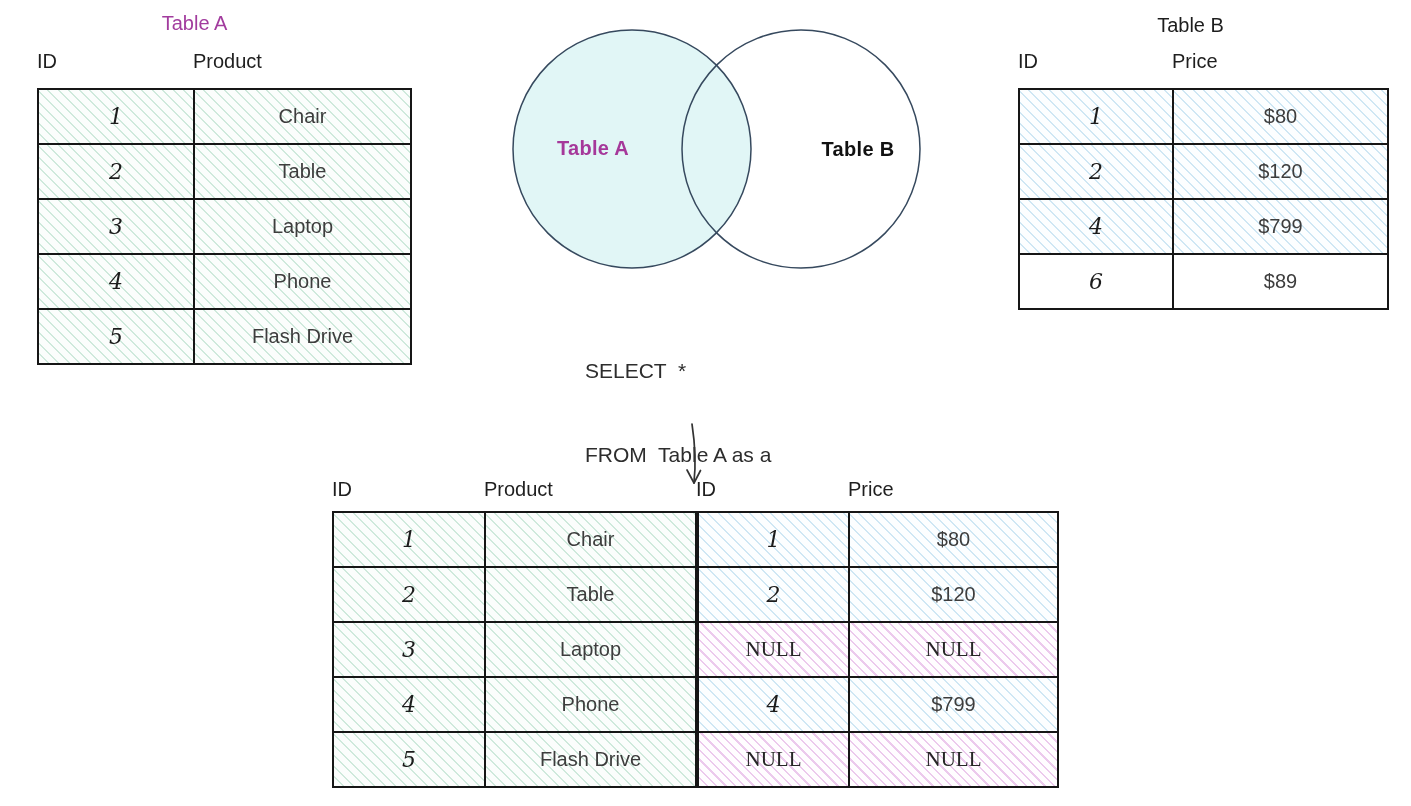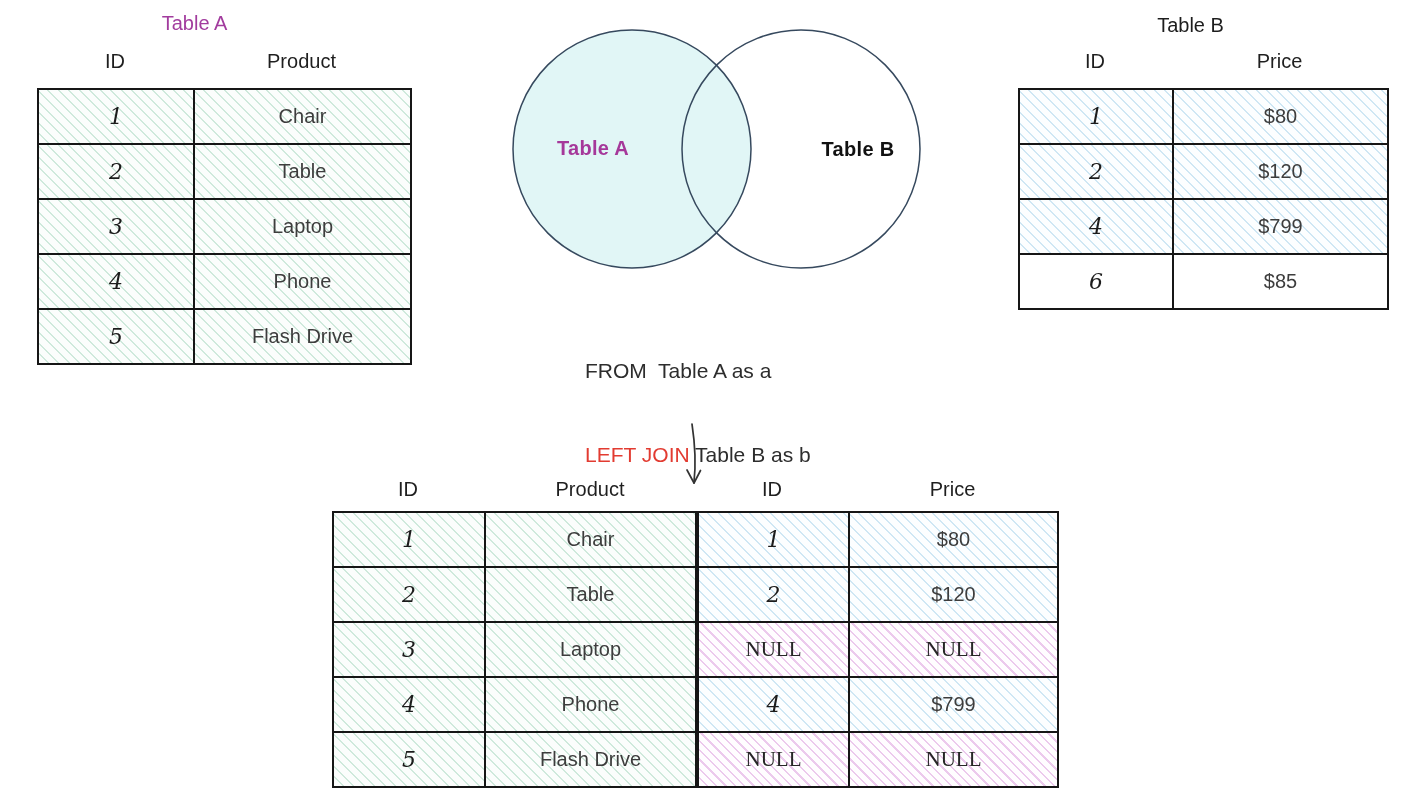--- a/index.html
+++ b/index.html
@@ -31,21 +31,21 @@
   #table-a tr:nth-child(1) td, #table-a tr:nth-child(4) td,
   #table-b tr:nth-child(1) td, #table-b tr:nth-child(2) td,
   #result-table tr:nth-child(1) td { border-bottom-style:dashed; }
 
   
   #result-table td.seam { border-left-width:4px; }
 
   
   .tbl-title { position:absolute; font-size:20px; color:#1d1d1d; text-align:center; }
   .col-headers { position:absolute; display:flex; font-size:20px; color:#1f1f1f; }
-  .col-headers span { display:block; text-align:center; }
+  .col-headers span { display:block; }
 
   
   .venn-svg { position:absolute; left:488px; top:8px; }
   .venn-circle { stroke:#36495e; stroke-width:1.5; }
   .venn-circle.b { fill:none; }
   .venn-label { position:absolute; font-weight:800; font-size:20px; letter-spacing:0.3px; }
   .venn-label.a { left:548px; top:137px; width:90px; text-align:center; color:#a5389a; }
   .venn-label.b { left:812px; top:138px; width:92px; text-align:center; color:#111111; }
 
   
@@ -125,26 +125,27 @@
     <tr>
       <td class="hb"><span class="hand">2</span></td>
       <td class="hb"><span class="cellTxt">$120</span></td>
     </tr>
     <tr>
       <td class="hb"><span class="hand">4</span></td>
       <td class="hb"><span class="cellTxt">$799</span></td>
     </tr>
     <tr>
       <td class="hw"><span class="hand">6</span></td>
-      <td class="hw"><span class="cellTxt">$85</span></td>
+      <td class="hw"><span class="cellTxt">$89</span></td>
     </tr>
   </tbody>
     </table>
 
   <div class="sql">
+    <div>SELECT  *</div>
     <div>FROM  Table A as a</div>
     <div><span class="kw">LEFT JOIN</span><span> Table B as b</span></div>
     <div>ON a.ID = b.ID</div>
   </div>
 
   <svg class="arrow-svg" width="52" height="72" viewBox="0 0 52 72">
     <path d="M24 4 C 27 24, 28 44, 26 62"></path>
     <path d="M26 63 L19 50"></path>
     <path d="M26 63 L32.5 50.5"></path>
   </svg>

